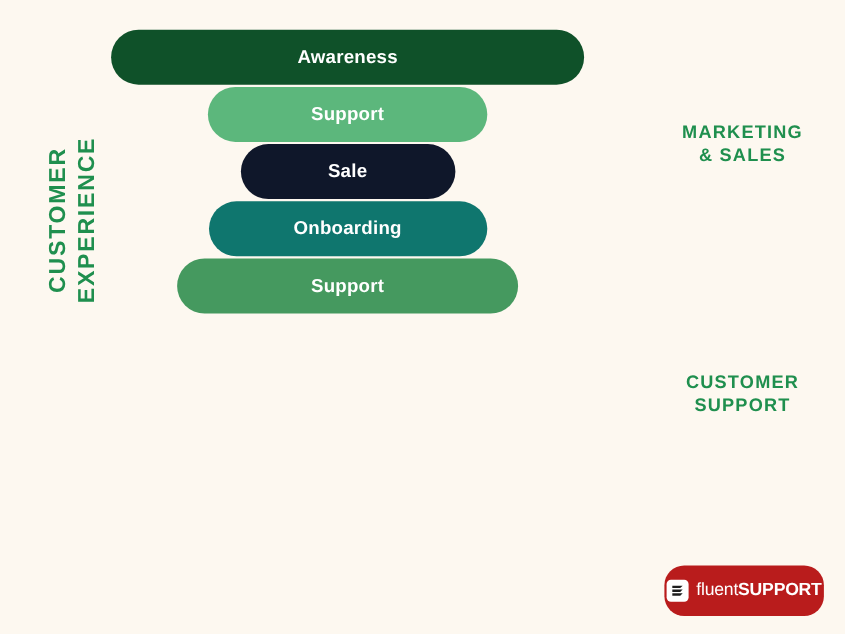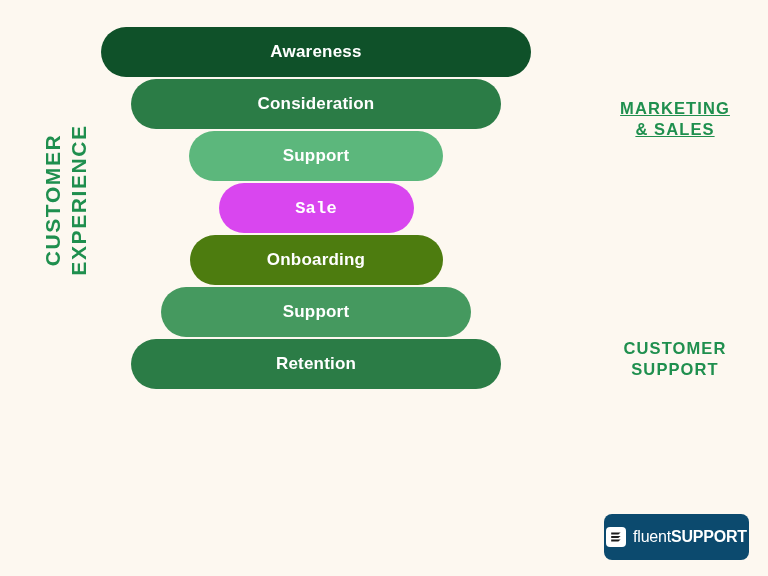--- a/index.html
+++ b/index.html
@@ -75,32 +75,32 @@
   .group-caption {
     position: absolute;
     color: #1f8f4e;
     font-weight: bold;
     font-size: 16.5px;
     letter-spacing: 1.1px;
     line-height: 1.3;
     text-align: center;
     white-space: pre-line;
   }
-  #cap-marketing { left: 600px; top: 98px; width: 150px; text-decoration: underline; }
+  #cap-marketing { left: 600px; top: 110px; width: 150px; }
   #cap-support   { left: 600px; top: 338px; width: 150px; }
 
   
   .logo {
     position: absolute;
     left: 604px;
     top: 514px;
     width: 145px;
     height: 46px;
-    background: #0c4a6e;
-    border-radius: 8px;
+    background: #b91c1c;
+    border-radius: 18px;
     display: flex;
     align-items: center;
     justify-content: center;
     gap: 7px;
   }
   .logo-mark {
     width: 20px;
     height: 20px;
     background: #ffffff;
     border-radius: 4px;
@@ -125,47 +125,37 @@
   <div class="vlabel">CUSTOMER
 EXPERIENCE</div>
 
   <div class="funnel" id="funnel">
       <div class="bar-row">
         <div class="bar" style="width: 430px; background: rgb(15, 81, 41);">
           <span class="bar-label">Awareness</span>
         </div>
       </div>
       <div class="bar-row">
-        <div class="bar" style="width: 370px; background: rgb(43, 124, 70);">
-          <span class="bar-label">Consideration</span>
-        </div>
-      </div>
-      <div class="bar-row">
         <div class="bar" style="width: 254px; background: rgb(92, 183, 124);">
           <span class="bar-label">Support</span>
         </div>
       </div>
       <div class="bar-row">
-        <div class="bar" style="width: 195px; background: #d946ef; font-family: Liberation Mono, monospace;">
+        <div class="bar" style="width: 195px; background: #0f172a;">
           <span class="bar-label">Sale</span>
         </div>
       </div>
       <div class="bar-row">
-        <div class="bar" style="width: 253px; background: #4d7c0f;">
+        <div class="bar" style="width: 253px; background: #0f766e;">
           <span class="bar-label">Onboarding</span>
         </div>
       </div>
       <div class="bar-row">
         <div class="bar" style="width: 310px; background: rgb(69, 153, 95);">
           <span class="bar-label">Support</span>
-        </div>
-      </div>
-      <div class="bar-row">
-        <div class="bar" style="width: 370px; background: rgb(43, 124, 70);">
-          <span class="bar-label">Retention</span>
         </div>
       </div>
     </div>
 
   <div class="group-caption" id="cap-marketing">MARKETING
 &amp; SALES</div>
 
   <div class="group-caption" id="cap-support">CUSTOMER
 SUPPORT</div>
 

